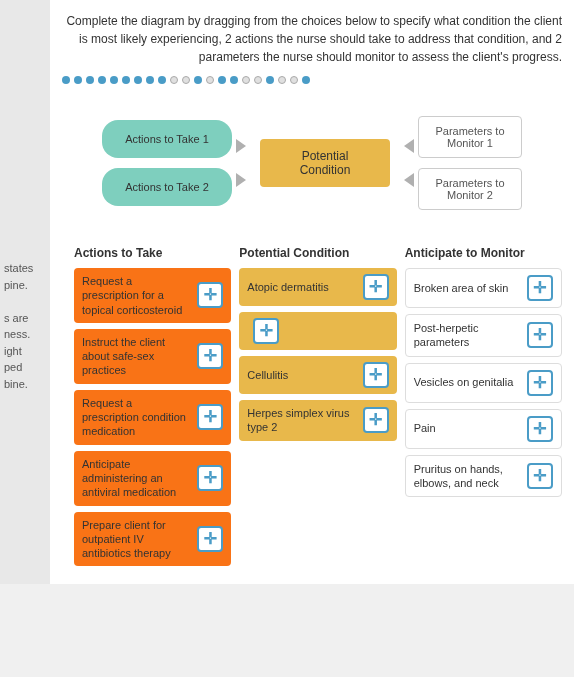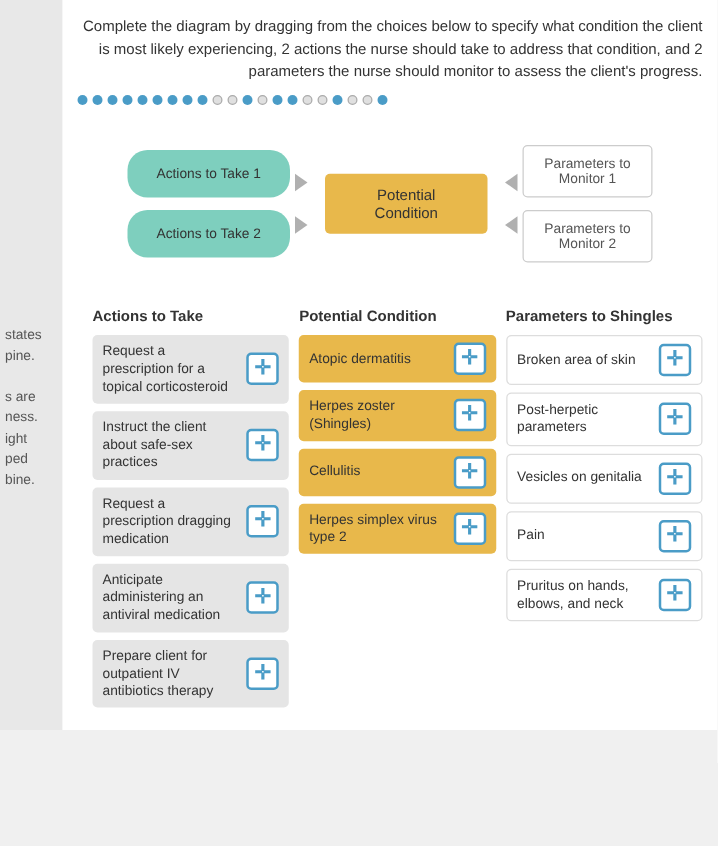--- a/index.html
+++ b/index.html
@@ -159,21 +159,21 @@
       min-height: 38px;
       font-size: 11px;
       color: #333;
     }
     .drag-item.yellow {
       background: #e8b84b;
       border: none;
       color: #333;
     }
     .drag-item.teal {
-      background: #e5e5e5;
+      background: #f97316;
       border: none;
       color: #333;
     }
     .drag-handle {
       width: 26px;
       height: 26px;
       border: 2px solid #4a9cc7;
       border-radius: 4px;
       display: flex;
       align-items: center;
@@ -288,21 +288,21 @@
         </div>
 
         <div class="drag-item teal">
           <span class="item-text">Instruct the client about safe-sex practices</span>
           <div class="drag-handle">
             <span class="drag-handle-cross">✛</span>
           </div>
         </div>
 
         <div class="drag-item teal">
-          <span class="item-text">Request a prescription dragging medication</span>
+          <span class="item-text">Request a prescription condition medication</span>
           <div class="drag-handle">
             <span class="drag-handle-cross">✛</span>
           </div>
         </div>
 
         <div class="drag-item teal">
           <span class="item-text">Anticipate administering an antiviral medication</span>
           <div class="drag-handle">
             <span class="drag-handle-cross">✛</span>
           </div>
@@ -320,21 +320,20 @@
         <div class="drag-col-header">Potential Condition</div>
 
         <div class="drag-item yellow">
           <span class="item-text">Atopic dermatitis</span>
           <div class="drag-handle">
             <span class="drag-handle-cross">✛</span>
           </div>
         </div>
 
         <div class="drag-item yellow">
-          <span class="item-text">Herpes zoster (Shingles)</span>
           <div class="drag-handle">
             <span class="drag-handle-cross">✛</span>
           </div>
         </div>
 
         <div class="drag-item yellow">
           <span class="item-text">Cellulitis</span>
           <div class="drag-handle">
             <span class="drag-handle-cross">✛</span>
           </div>
@@ -342,21 +341,21 @@
 
         <div class="drag-item yellow">
           <span class="item-text">Herpes simplex virus type 2</span>
           <div class="drag-handle">
             <span class="drag-handle-cross">✛</span>
           </div>
         </div>
       </div>
 
       <div class="drag-col">
-        <div class="drag-col-header">Parameters to Shingles</div>
+        <div class="drag-col-header">Anticipate to Monitor</div>
 
         <div class="drag-item">
           <span class="item-text">Broken area of skin</span>
           <div class="drag-handle">
             <span class="drag-handle-cross">✛</span>
           </div>
         </div>
 
         <div class="drag-item">
           <span class="item-text">Post-herpetic parameters</span>

